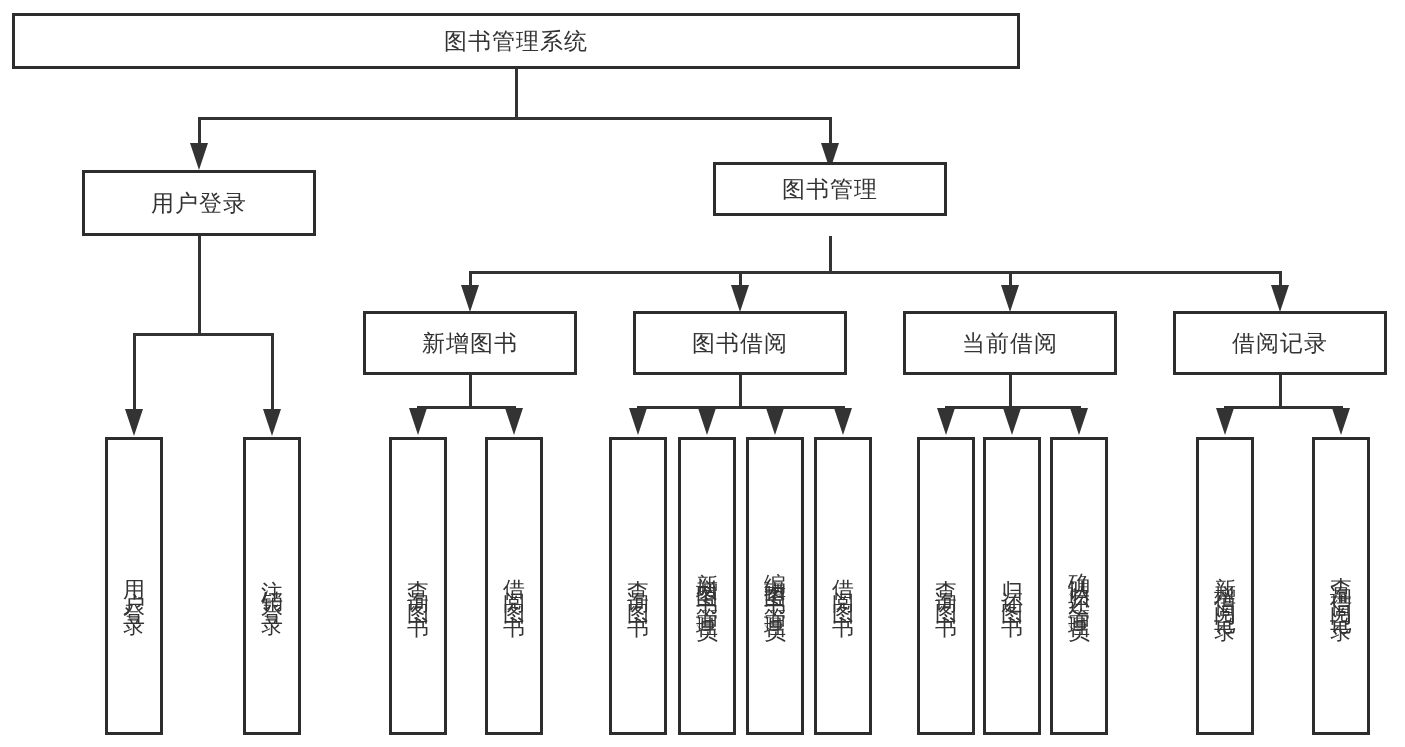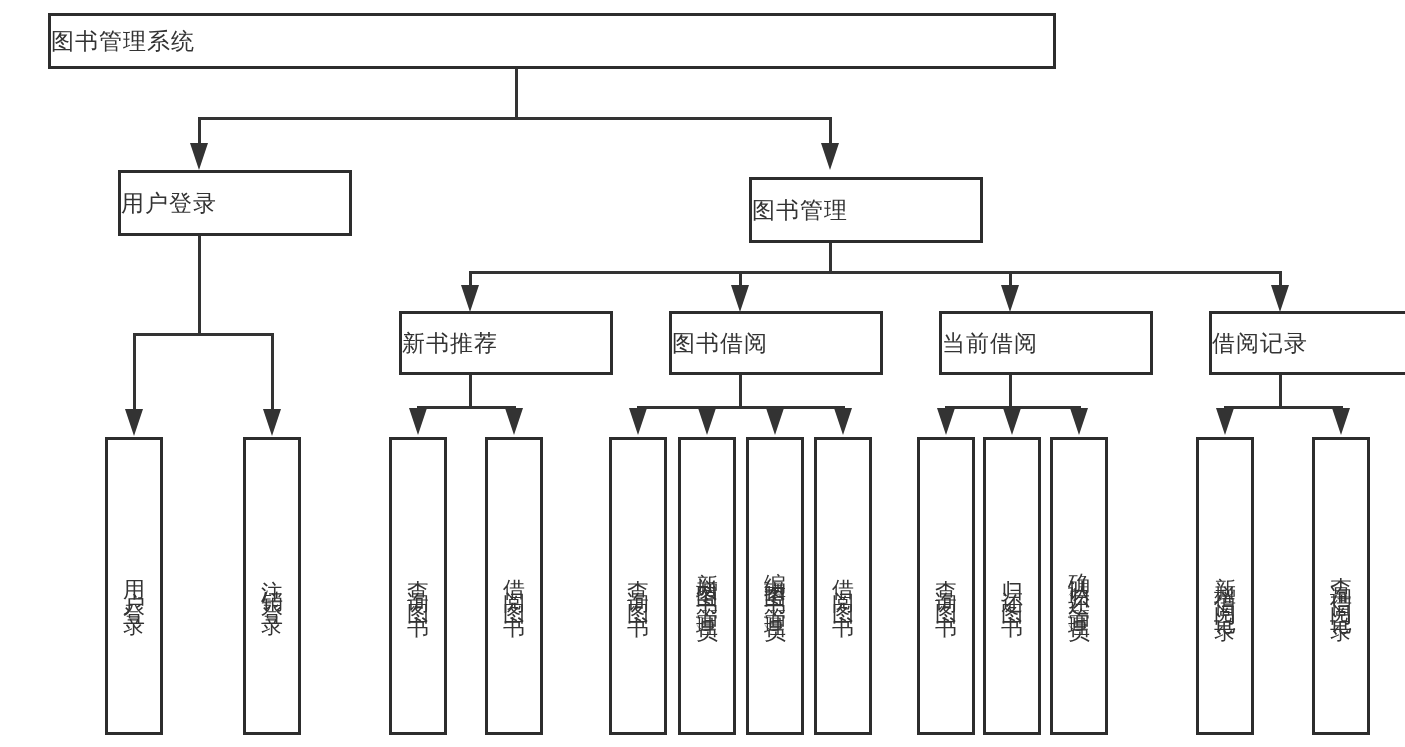--- a/index.html
+++ b/index.html
@@ -1,21 +1,21 @@
 <!DOCTYPE html>
 <html><head>
 <meta charset="utf-8">
 <style>
   html,body{margin:0;padding:0;background:#ffffff;}
   body{font-family:"Liberation Sans","DejaVu Sans",sans-serif;}
   .canvas{position:relative;width:1405px;height:747px;background:#ffffff;overflow:hidden;}
   .box{
     position:absolute;box-sizing:border-box;background:#ffffff;
-    border:3px solid #2d2d2d;display:flex;align-items:center;justify-content:flex-start;
-    color:#333333;font-size:23px;letter-spacing:1px;z-index:2;margin-left:36px;
+    border:3px solid #2d2d2d;display:flex;align-items:center;justify-content:center;
+    color:#333333;font-size:23px;letter-spacing:1px;z-index:2;
   }
   .leaf{
     position:absolute;box-sizing:border-box;background:#ffffff;
     border:3px solid #2d2d2d;display:flex;align-items:center;justify-content:center;
     color:#333333;font-size:22px;z-index:2;top:437px;width:58px;height:298px;
   }
   .leaf .vtext{
     writing-mode:vertical-rl;text-orientation:mixed;line-height:1;white-space:nowrap;
   }
   .leaf .short{letter-spacing:12px;}
@@ -44,21 +44,21 @@
   <div class="ln" style="left:515px;top:66px;width:3px;height:53px"></div>
   <div class="ln" style="left:198px;top:117px;width:634px;height:3px"></div>
   <div class="ln" style="left:198px;top:117px;width:3px;height:29px"></div>
   <div class="arrow" style="left:190px;top:143px"></div>
   <div class="ln" style="left:829px;top:117px;width:3px;height:29px"></div>
   <div class="arrow" style="left:821px;top:143px"></div>
 
   <div class="box" style="left:82px;top:170px;width:234px;height:66px">
     <span>用户登录</span>
   </div>
-  <div class="box" style="left:713px;top:177px;width:234px;height:66px">
+  <div class="box" style="left:713px;top:162px;width:234px;height:54px">
     <span>图书管理</span>
   </div>
 
   <div class="ln" style="left:198px;top:236px;width:3px;height:99px"></div>
   <div class="ln" style="left:133px;top:333px;width:141px;height:3px"></div>
   <div class="ln" style="left:133px;top:333px;width:3px;height:77px"></div>
   <div class="ln" style="left:271px;top:333px;width:3px;height:77px"></div>
   <div class="arrow" style="left:125px;top:409px"></div>
   <div class="arrow" style="left:263px;top:409px"></div>
 
@@ -67,21 +67,21 @@
   <div class="ln" style="left:469px;top:271px;width:3px;height:15px"></div>
   <div class="ln" style="left:739px;top:271px;width:3px;height:15px"></div>
   <div class="ln" style="left:1009px;top:271px;width:3px;height:15px"></div>
   <div class="ln" style="left:1279px;top:271px;width:3px;height:15px"></div>
   <div class="arrow" style="left:461px;top:285px"></div>
   <div class="arrow" style="left:731px;top:285px"></div>
   <div class="arrow" style="left:1001px;top:285px"></div>
   <div class="arrow" style="left:1271px;top:285px"></div>
 
   <div class="box" style="left:363px;top:311px;width:214px;height:64px">
-    <span>新书推荐</span>
+    <span>新增图书</span>
   </div>
   <div class="box" style="left:633px;top:311px;width:214px;height:64px">
     <span>图书借阅</span>
   </div>
   <div class="box" style="left:903px;top:311px;width:214px;height:64px">
     <span>当前借阅</span>
   </div>
   <div class="box" style="left:1173px;top:311px;width:214px;height:64px">
     <span>借阅记录</span>
   </div>

